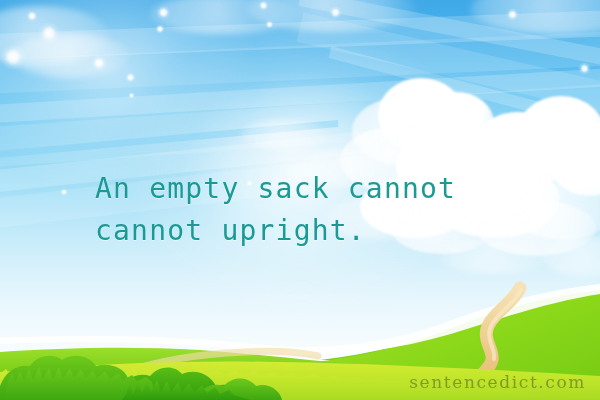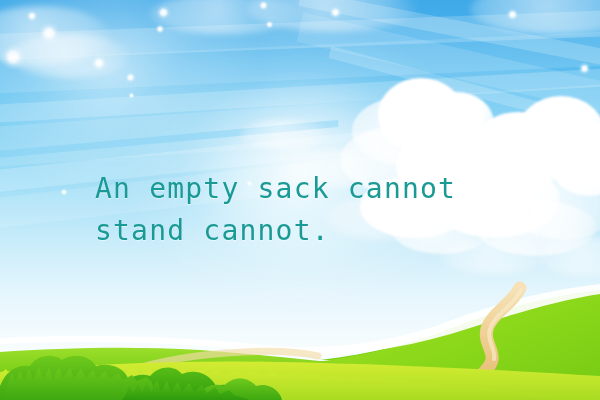--- a/index.html
+++ b/index.html
@@ -250,16 +250,17 @@
     <path d="M0,374 l6,-5 l4,6 l7,-8 l5,7 l8,-6 l5,6 l9,-7 l5,7 l8,-5 l6,6 l9,-7 l5,6 l10,-6 l6,6 l9,-6 l5,6 l10,-6 l6,6 l10,-6 l6,6 l10,-5 l6,5 l11,-6 l6,6 l10,-5 l7,5 l11,-5 l6,5 l11,-4 l7,5 l11,-4 l7,4 l12,-4 l7,4 l12,-3 l8,4 l12,-3 l8,4 l13,-3 l8,4 l13,-2 l8,3 l14,-2 l9,3 l14,-2 l9,3 l15,-1 l9,3 l16,-1 l10,3 l18,0 L600,400 L0,400 Z" fill="url(#gNear)" opacity="0.96"></path>
 
     <path d="M0,386 C6,370 18,364 30,366 C36,356 52,352 62,360 C74,352 90,356 96,366 C110,362 124,368 128,378 C140,374 152,380 156,390 L156,400 L0,400 Z" fill="url(#gBush)"></path>
     <path d="M118,394 C124,378 138,372 150,376 C158,366 174,364 182,374 C196,368 210,374 216,386 C228,382 240,388 244,398 L244,400 L118,400 Z" fill="url(#gBush2)"></path>
     <path d="M196,400 C200,388 212,382 224,386 C232,376 248,376 256,386 C268,382 280,390 282,400 Z" fill="url(#gBush)"></path>
 
     <path d="M8,382 l4,-9 l3,9 l5,-11 l4,10 l5,-12 l4,11 l6,-13 l4,12 l6,-11 l4,11 l6,-12 l4,11 l7,-10 l4,10 l7,-9 l5,9 l7,-8 l4,8 l8,-7 l5,8 l8,-6 l5,7 l9,-5 l5,6 l9,-4 l6,5 L156,400 L4,400 Z" fill="url(#gBush)"></path>
     <path d="M126,394 l4,-10 l3,10 l5,-12 l4,11 l5,-13 l4,12 l6,-12 l4,12 l6,-11 l4,11 l7,-10 l4,10 l7,-9 l5,9 l8,-7 l5,8 l8,-6 l5,7 l9,-4 l5,5 L250,400 L122,400 Z" fill="url(#gBush2)"></path>
   </svg>
 
-  <div class="quote"><span>An empty sack cannot</span><br><span>stand cannot.</span></div>
-
+  <div class="quote"><span>An empty sack cannot</span><br><span>cannot upright.</span></div>
+
+  <div class="watermark">sentencedict.com</div>
 
 </div>
 
 </body></html>

